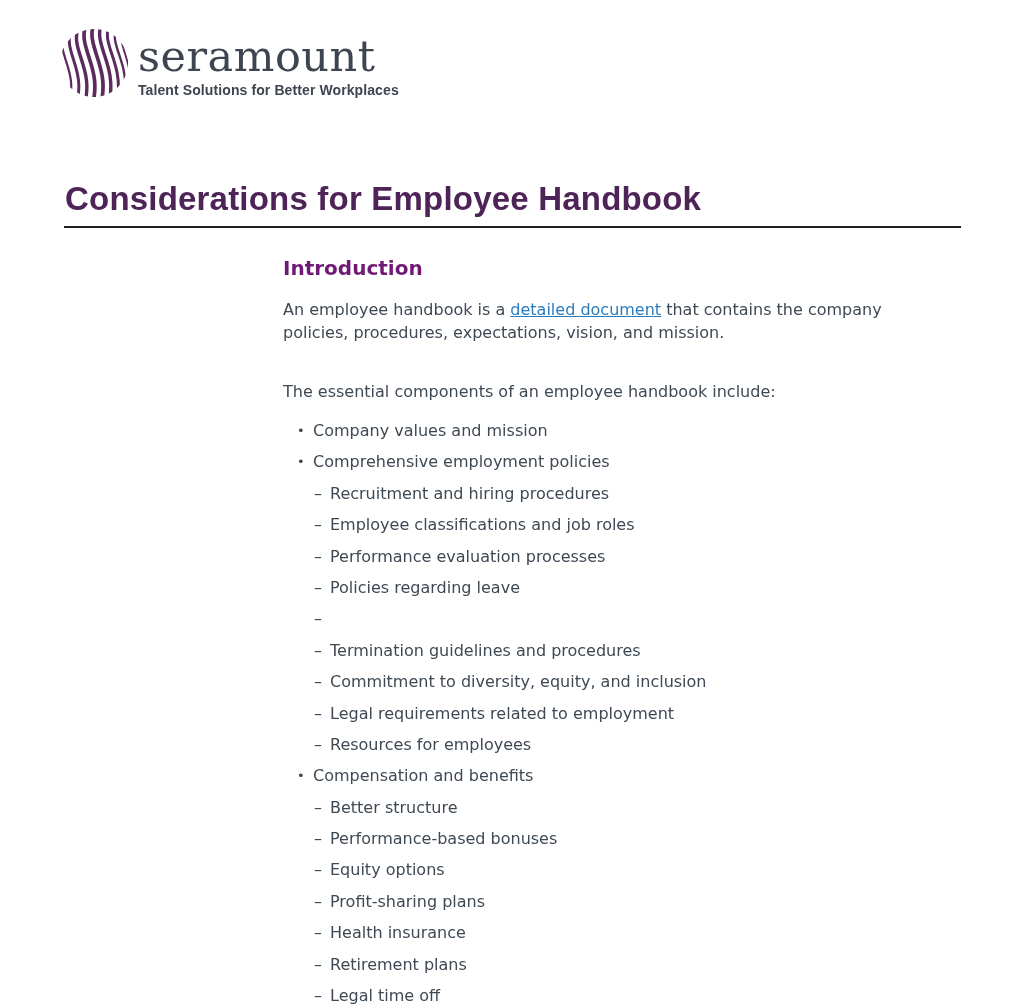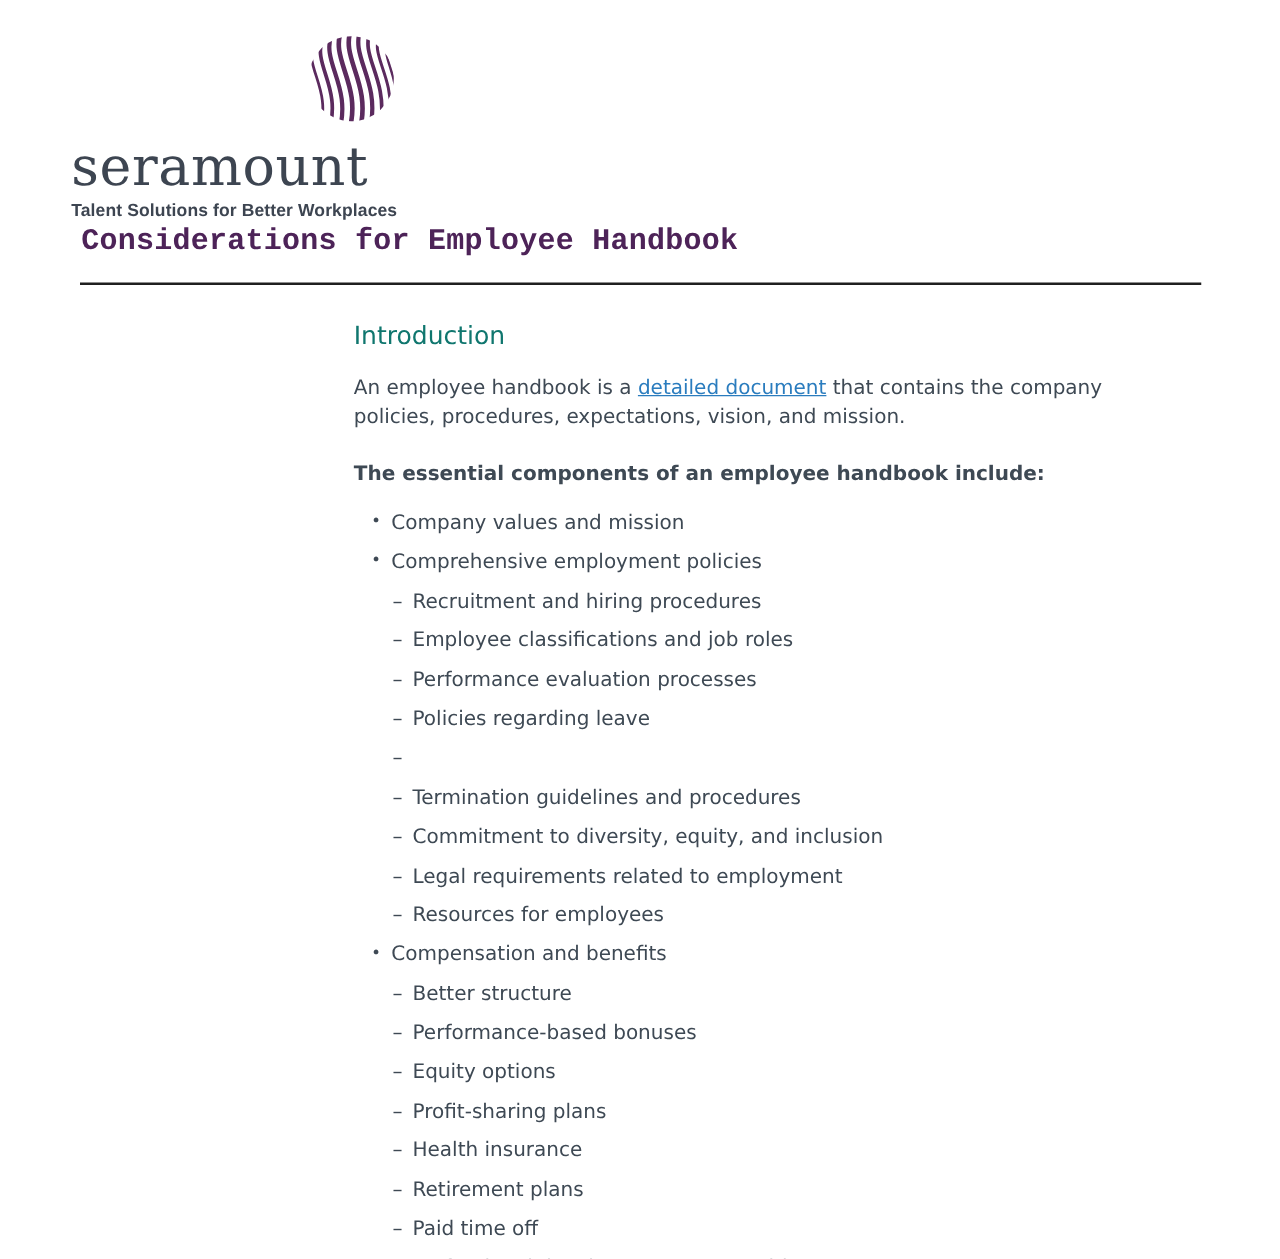--- a/index.html
+++ b/index.html
@@ -12,23 +12,22 @@
     font-family: "DejaVu Sans", sans-serif;
     color: #3E4954;
   }
 
   
   .logo {
     position: absolute;
     left: 57px;
     top: 26px;
     display: flex;
-    align-items: flex-end;
+    align-items: center;
     gap: 7px;
-    flex-direction: column;
   }
   .logo-icon { display: block; }
   .brand-block { padding-top: 3px; }
   .brand-name {
     font-family: "DejaVu Serif", serif;
     font-size: 43px;
     line-height: 48px;
     letter-spacing: 0.5px;
     color: #3D4551;
     font-weight: 400;
@@ -41,23 +40,23 @@
     color: #3D4551;
     margin-top: 2px;
   }
 
   
   .doc-title {
     position: absolute;
     left: 65px;
     top: 180px;
     width: 900px;
-    font-family: Liberation Mono, monospace;
+    font-family: Liberation Sans, sans-serif;
     font-weight: 700;
-    font-size: 24px;
+    font-size: 33px;
     letter-spacing: 0.2px;
     color: #4D2358;
     white-space: nowrap;
   }
   .title-rule {
     position: absolute;
     left: 64px;
     top: 226px;
     width: 897px;
     height: 2px;
@@ -67,31 +66,31 @@
 
   
   .content {
     position: absolute;
     left: 283px;
     top: 256px;
     width: 660px;
   }
   .section-heading {
     font-size: 20px;
-    font-weight: 400;
-    color: #0f766e;
+    font-weight: 700;
+    color: #701a75;
     margin-bottom: 18px;
   }
   .content p {
     font-size: 16px;
     line-height: 23px;
     color: #3E4954;
     margin-bottom: 23px;
   }
-  .content p.list-intro { margin-top: 23px; margin-bottom: 14px; font-weight: bold; }
+  .content p.list-intro { margin-top: 36px; margin-bottom: 14px; }
   a.doc-link {
     color: #2A7CBE;
     text-decoration: underline;
     cursor: pointer;
   }
 
   
   .handbook-list { margin-top: 17px; }
   .li {
     display: flex;
@@ -212,20 +211,20 @@
       <div class="li level2">
         <span class="marker">–</span>
         <span>Health insurance</span>
       </div>
       <div class="li level2">
         <span class="marker">–</span>
         <span>Retirement plans</span>
       </div>
       <div class="li level2">
         <span class="marker">–</span>
-        <span>Paid time off</span>
+        <span>Legal time off</span>
       </div>
       <div class="li level2">
         <span class="marker">–</span>
         <span>Professional development opportunities</span>
       </div>
     </div>
 </main>
 
 </body></html>

